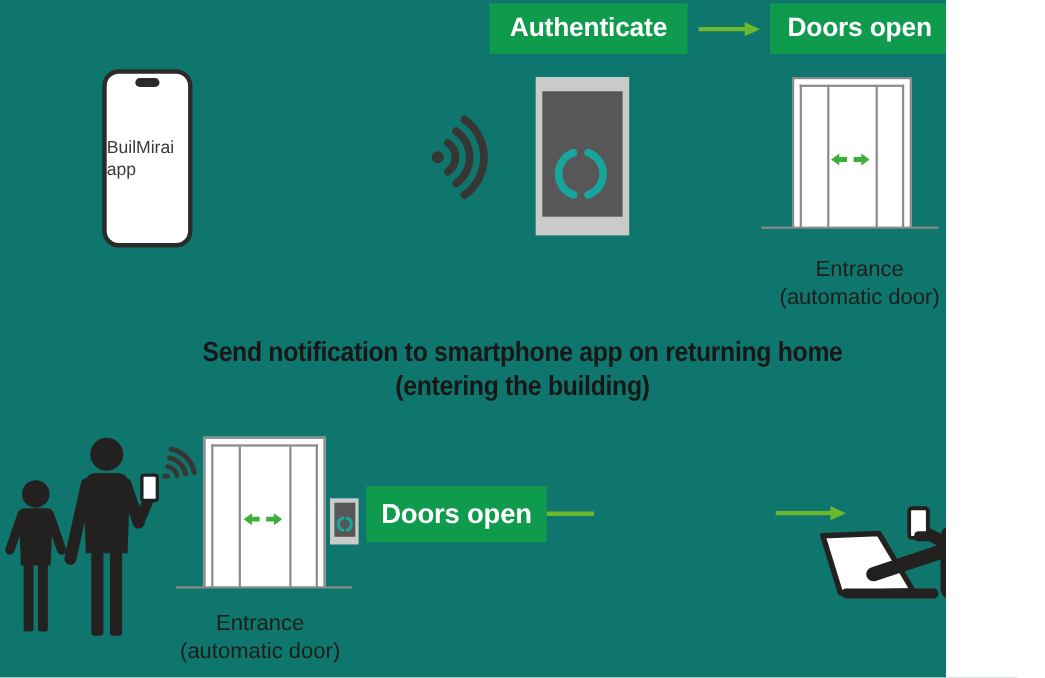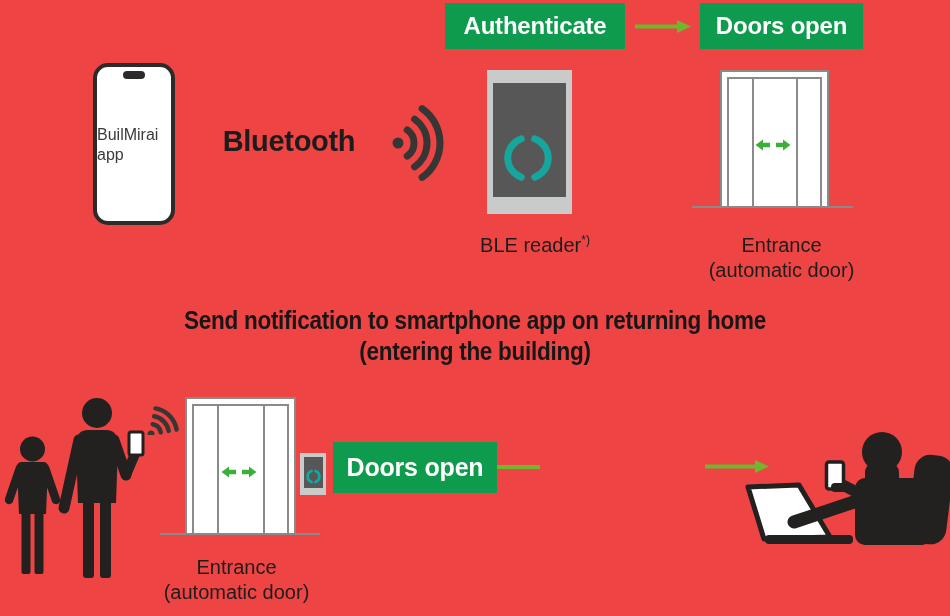--- a/index.html
+++ b/index.html
@@ -1,18 +1,18 @@
 <!DOCTYPE html>
 <html style="--green: #0f9b4e; --light_green: #6eb82d; --door_arrow_green: #3caf3a; --teal: #17a69e; --ink: #1d1d1b; --reader_outer: #c9caca; --reader_inner: #575757; --door_frame: #8a8a8a;"><head>
 <meta charset="utf-8">
 <style>
   html,body{margin:0;padding:0;background:#fff;}
   .stage{
-    position:relative;width:950px;height:616px;background:#ef4444;overflow:hidden;
-    font-family:"Liberation Sans", sans-serif;color:var(--ink);
+    position:relative;width:844px;height:616px;background:#0f766e;overflow:hidden;
+    font-family:"Liberation Sans", sans-serif;color:var(--ink);padding-left:16px;
   }
   .abs{position:absolute;}
 
   
   .badge{
     position:absolute;background:var(--green);color:#fff;
     display:flex;align-items:center;justify-content:center;
     font-weight:bold;font-size:24px;letter-spacing:-0.2px;
     font-family:"Liberation Sans", sans-serif;
   }
@@ -98,41 +98,37 @@
   </div>
 
   <div class="phone">
     <div class="notch"></div>
     <div class="phone-text">
       <span>BuilMirai</span>
       <span>app</span>
     </div>
   </div>
 
-  <div class="bluetooth">Bluetooth</div>
 
   <svg class="abs" style="left:392px;top:101px;" width="66" height="84" viewBox="0 0 66 84">
     <circle cx="6" cy="42" r="5.5" fill="#383634"></circle>
     <path class="wave-arc" stroke-width="7" d="M15.2 28.9 A16 16 0 0 1 15.2 55.1"></path>
     <path class="wave-arc" stroke-width="7" d="M22.6 18.2 A29 29 0 0 1 22.6 65.8"></path>
     <path class="wave-arc" stroke-width="7" d="M30.1 7.6 A42 42 0 0 1 30.1 76.4"></path>
   </svg>
 
   <div class="reader" style="left:487px;top:70px;width:85px;height:144px;">
     <div class="reader-screen" style="left:6px;top:13px;width:73px;height:114px;">
       <svg style="left:9px;top:49px;" width="52" height="52" viewBox="-32 -32 64 64">
         <path class="glyph-arc" stroke-width="8.5" d="M -8.2 -23.6 A 25 25 0 0 0 -8.2 23.6"></path>
         <path class="glyph-arc" stroke-width="8.5" d="M 8.2 -23.6 A 25 25 0 0 1 8.2 23.6"></path>
       </svg>
     </div>
   </div>
 
-  <div class="label ble-label" style="left:455px;top:228px;width:160px;">
-    <span style="display:inline">BLE reader</span><sup>*)</sup>
-  </div>
 
   <div class="door" style="left:720px;top:70px;width:109px;height:137px;">
     <div class="door-inner">
       <div class="vline" style="left:25%;"></div>
       <div class="vline" style="left:74%;"></div>
       <svg class="door-arrows" viewBox="0 0 36 14">
         <polygon points="0.5,7 8,1.5 8,4.8 15,4.8 15,9.2 8,9.2 8,12.5"></polygon>
         <polygon points="35.5,7 28,1.5 28,4.8 21,4.8 21,9.2 28,9.2 28,12.5"></polygon>
       </svg>
     </div>

